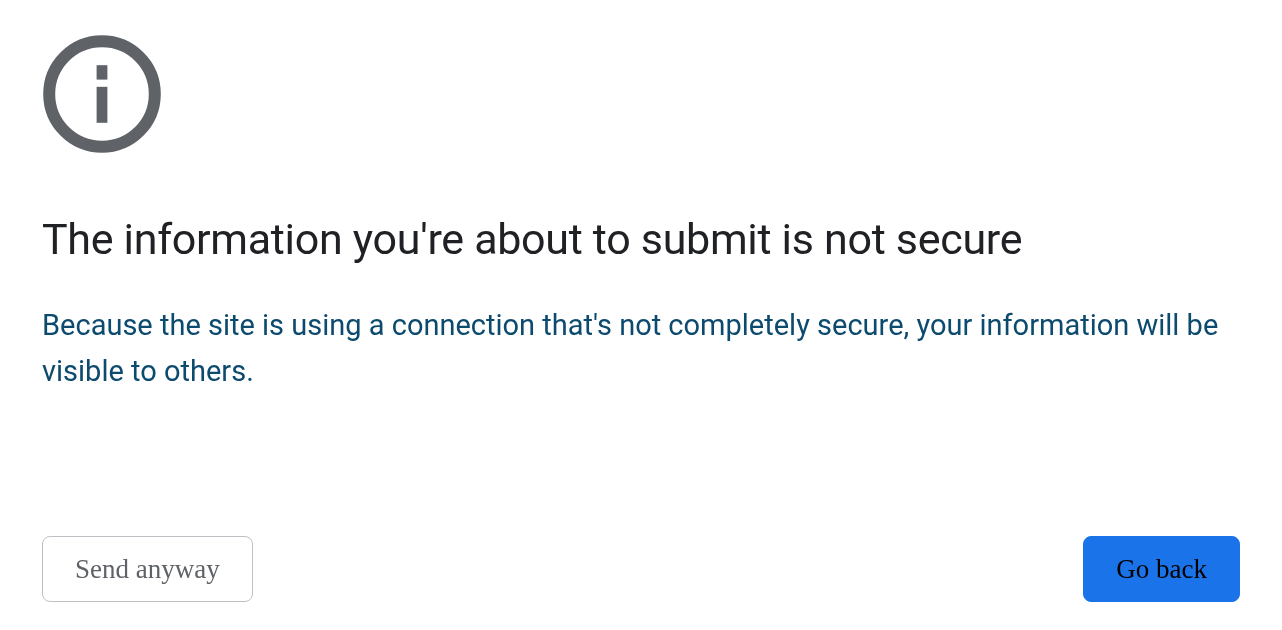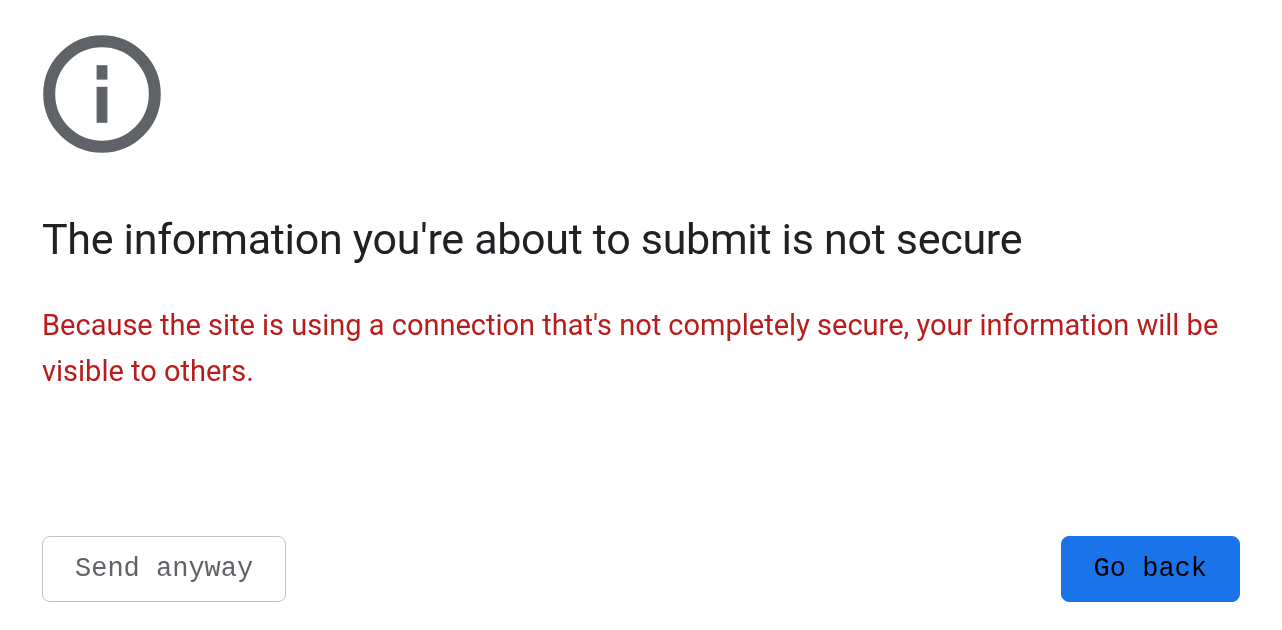--- a/index.html
+++ b/index.html
@@ -27,35 +27,35 @@
       font-size: 43px;
       font-weight: 400;
       color: #202124;
       line-height: 1.2;
       margin-bottom: 36px;
       letter-spacing: -0.3px;
     }
     .description {
       font-size: 29px;
       font-weight: 400;
-      color: #b91c1c;
+      color: #0c4a6e;
       line-height: 1.6;
       max-width: 1180px;
     }
     .button-row {
       position: absolute;
       bottom: 28px;
       left: 42px;
       right: 42px;
       display: flex;
       justify-content: space-between;
       align-items: center;
     }
     .btn {
-      font-family: Liberation Mono, monospace;
+      font-family: Liberation Serif, serif;
       font-size: 27px;
       font-weight: 400;
       padding: 16px 32px;
       border-radius: 8px;
       cursor: pointer;
       line-height: 1.2;
     }
     .btn-secondary {
       background: #ffffff;
       color: #5f6368;

